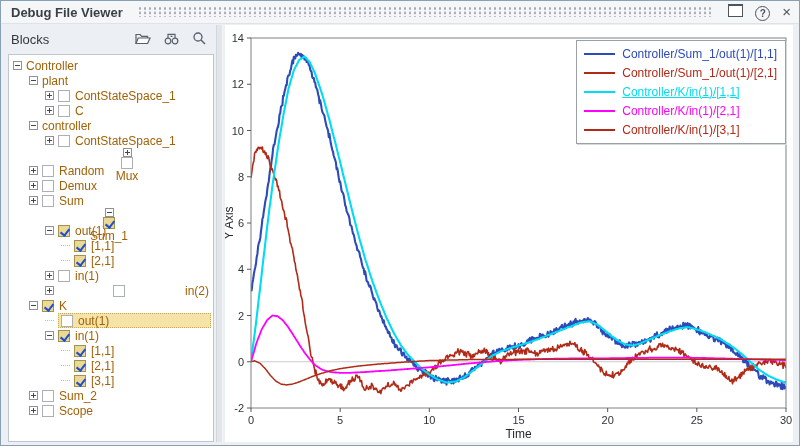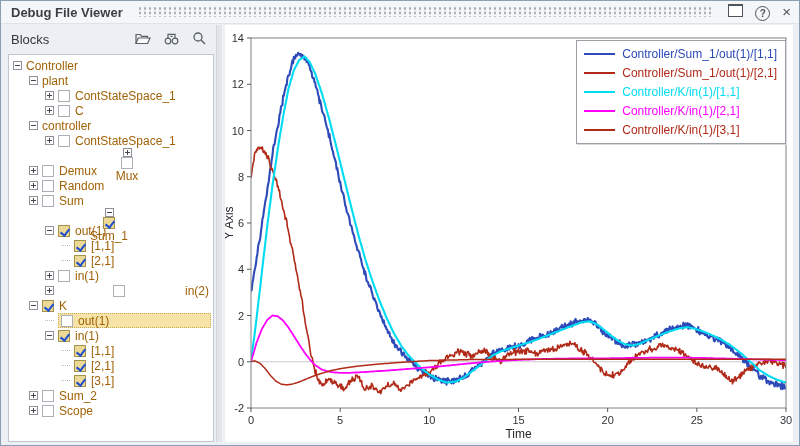--- a/index.html
+++ b/index.html
@@ -120,26 +120,26 @@
             <span class="tlabel">ContStateSpace_1</span>
           </div>
           <div class="trow" style="padding-left: 36px; flex-direction: column;">
             <span class="expander plus"></span>
             <span class="cb"></span>
             <span class="tlabel">Mux</span>
           </div>
           <div class="trow" style="padding-left: 20px;">
             <span class="expander plus"></span>
             <span class="cb"></span>
+            <span class="tlabel">Random</span>
+          </div>
+          <div class="trow" style="padding-left: 20px;">
+            <span class="expander plus"></span>
+            <span class="cb"></span>
             <span class="tlabel">Demux</span>
-          </div>
-          <div class="trow" style="padding-left: 20px;">
-            <span class="expander plus"></span>
-            <span class="cb"></span>
-            <span class="tlabel">Random</span>
           </div>
           <div class="trow" style="padding-left: 20px;">
             <span class="expander plus"></span>
             <span class="cb"></span>
             <span class="tlabel">Sum</span>
           </div>
           <div class="trow" style=" flex-direction: column;">
             <span class="expander"></span>
             <span class="cb checked"></span>
             <span class="tlabel">Sum_1</span>
@@ -269,21 +269,21 @@
           <div class="lrow">
             <span class="lsample" style="border-top-color: rgb(45, 74, 184);"></span>
             <span class="llabel" style="color: rgb(45, 74, 184);">Controller/Sum_1/out(1)/[1,1]</span>
           </div>
           <div class="lrow">
             <span class="lsample" style="border-top-color: rgb(177, 42, 24);"></span>
             <span class="llabel" style="color: rgb(177, 42, 24);">Controller/Sum_1/out(1)/[2,1]</span>
           </div>
           <div class="lrow">
             <span class="lsample" style="border-top-color: rgb(0, 220, 242);"></span>
-            <span class="llabel" style="color: rgb(0, 220, 242);">Controller/K/in(1)/[1,1]</span>
+            <span class="llabel" style="color: rgb(0, 220, 242); text-decoration: underline;">Controller/K/in(1)/[1,1]</span>
           </div>
           <div class="lrow">
             <span class="lsample" style="border-top-color: rgb(255, 0, 255);"></span>
             <span class="llabel" style="color: rgb(255, 0, 255);">Controller/K/in(1)/[2,1]</span>
           </div>
           <div class="lrow">
             <span class="lsample" style="border-top-color: rgb(177, 42, 24);"></span>
             <span class="llabel" style="color: rgb(177, 42, 24);">Controller/K/in(1)/[3,1]</span>
           </div>
         </div>

